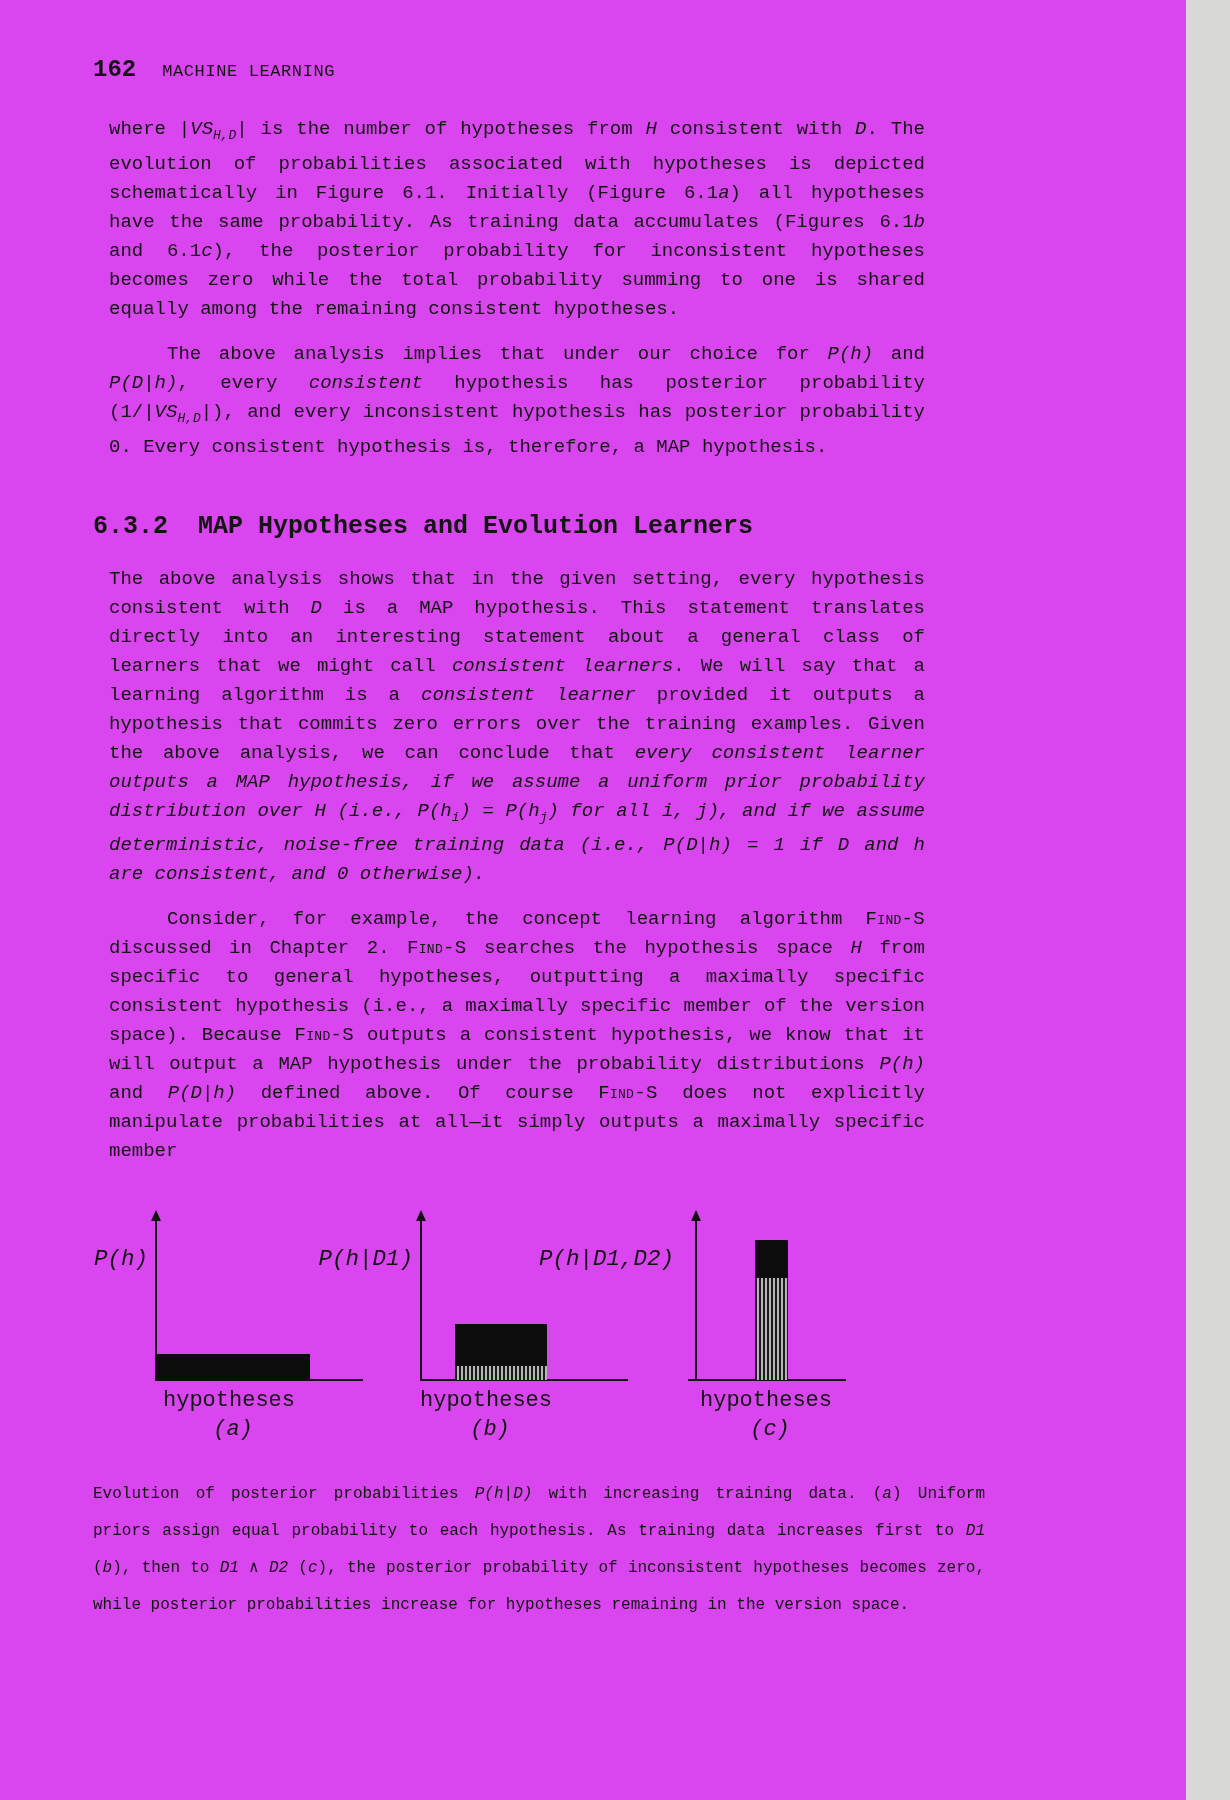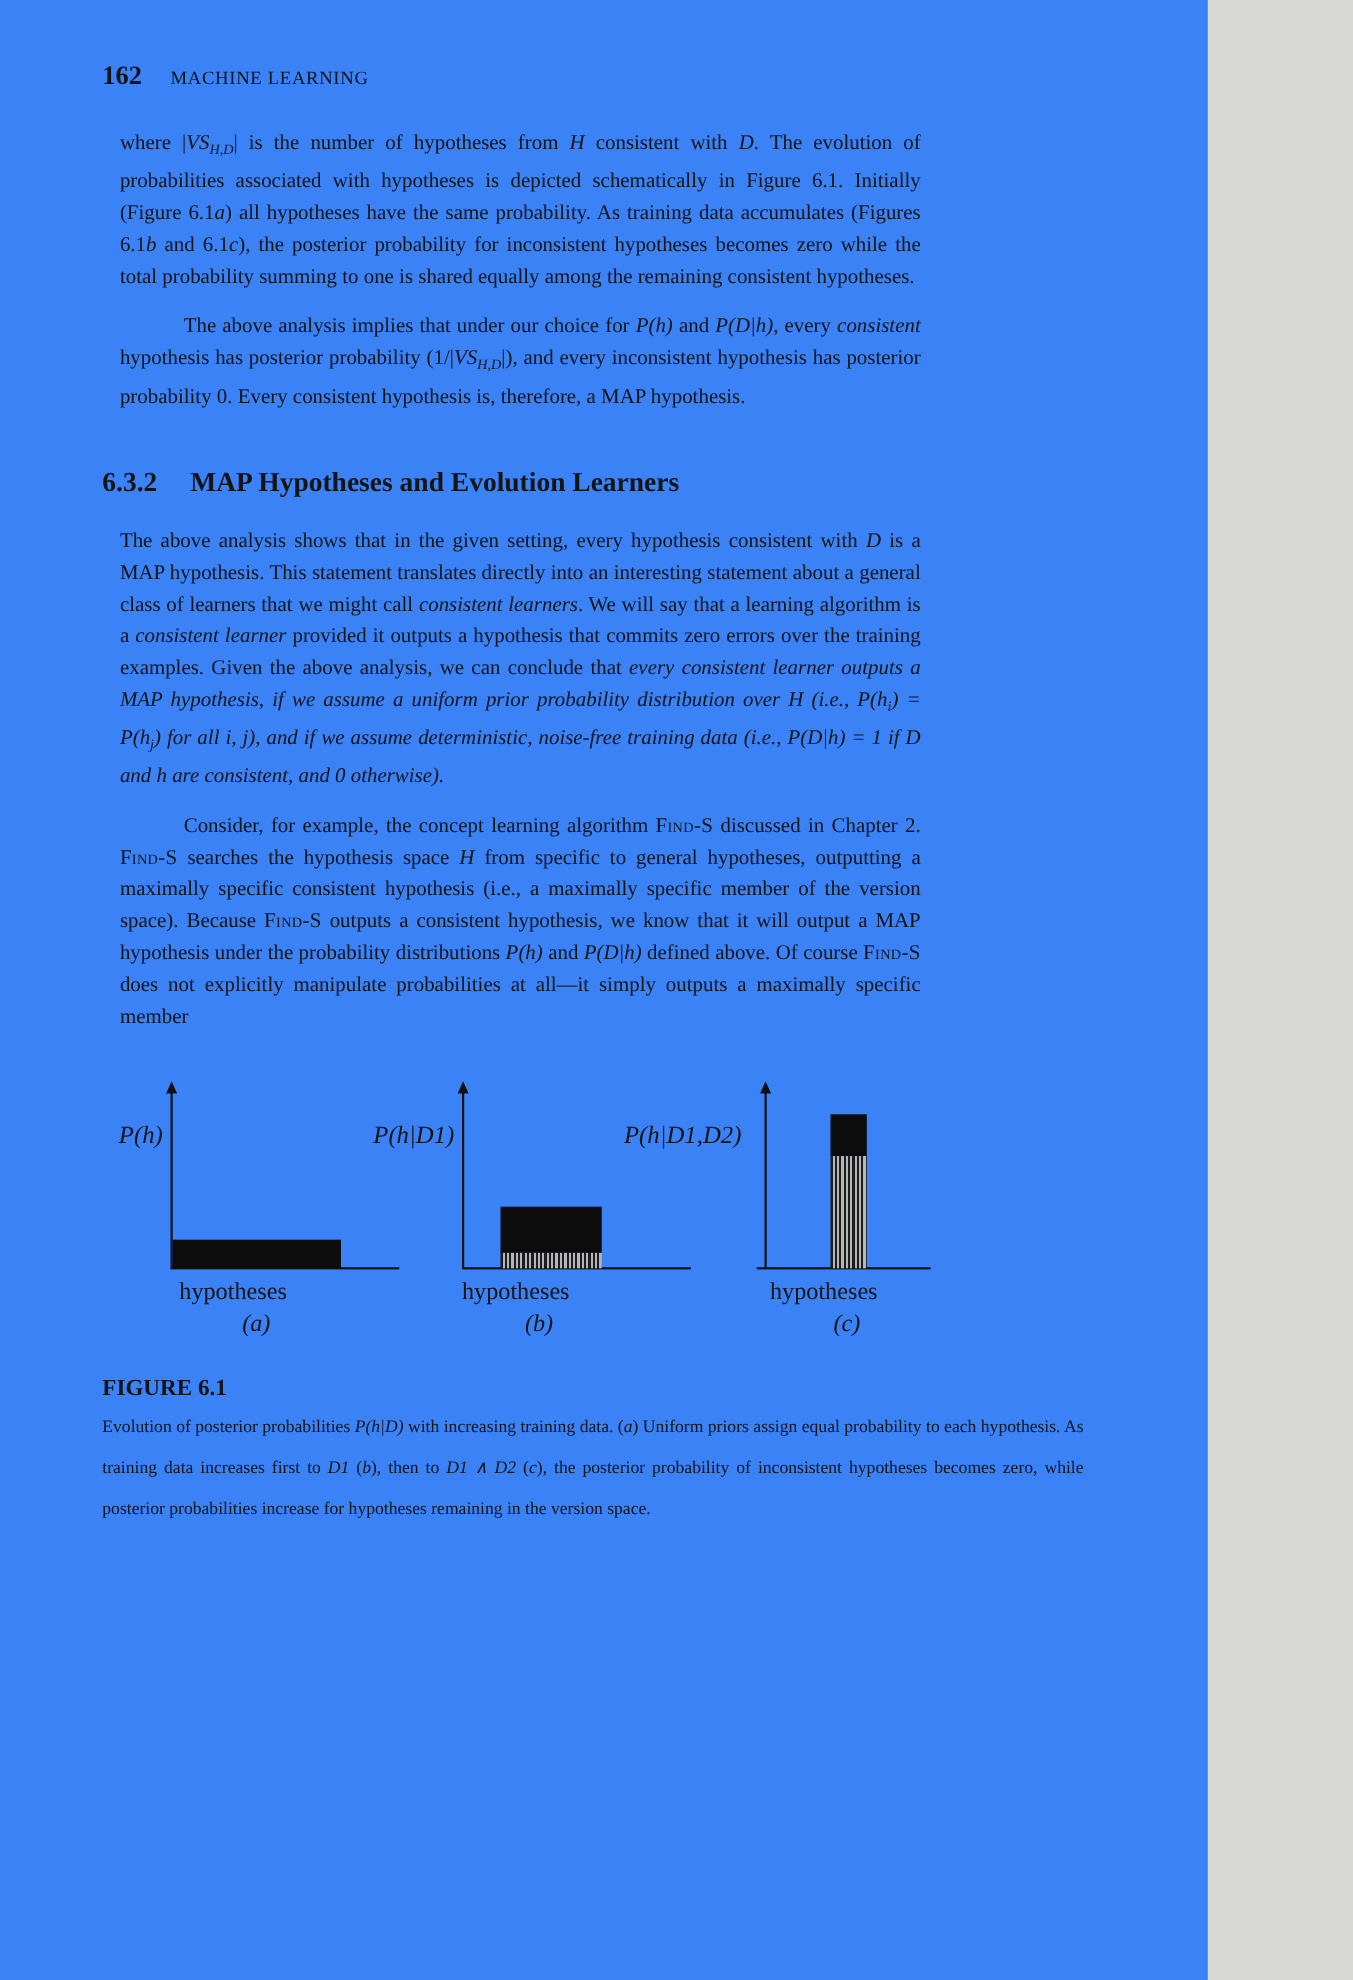--- a/index.html
+++ b/index.html
@@ -1,20 +1,20 @@
 <!DOCTYPE html>
 <html><head>
 <meta charset="utf-8">
 <style>
   html, body { margin: 0; padding: 0; background: #d8d8d4; }
   .page {
-    width: 1098px; height: 1800px; box-sizing: border-box;
+    width: 1186px; height: 1800px; box-sizing: border-box;
     padding: 56px 245px 0 93px;
-    background: #3b82f6; color: #141414;
-    font-family: Liberation Serif, serif;
+    background: #d946ef; color: #141414;
+    font-family: Liberation Mono, monospace;
     position: relative; overflow: hidden;
   }
   .it  { font-style: italic; }
   .sc  { font-variant: small-caps; letter-spacing: 0.3px; }
   .sub { vertical-align: sub; font-size: 0.68em; }
 
   .running-head { margin-bottom: 32px; }
   .pagenum { font-weight: bold; font-size: 24px; margin-right: 26px; }
   .head-title { font-size: 17px; letter-spacing: 0.6px; }
 
@@ -103,17 +103,16 @@
     <div class="axis-label al2">P(h|D1,D2)</div>
     <div class="bar" style="left: 662px; width: 33px;">
       <div class="bar-black" style="height: 38px;"></div>
       <div class="bar-hatch" style="height: 102px;"></div>
     </div>
     <div class="xlabel xl2">hypotheses</div>
     <div class="tag tg2">(c)</div>
   </div>
 
   <div class="caption">
-    <div class="caption-title">FIGURE 6.1</div>
     <div class="caption-text"><span>Evolution of posterior probabilities </span><span class="it">P(h|D)</span><span> with increasing training data. (</span><span class="it">a</span><span>) Uniform priors assign equal probability to each hypothesis. As training data increases first to </span><span class="it">D1</span><span> (</span><span class="it">b</span><span>), then to </span><span class="it">D1 ∧ D2</span><span> (</span><span class="it">c</span><span>), the posterior probability of inconsistent hypotheses becomes zero, while posterior probabilities increase for hypotheses remaining in the version space.</span></div>
   </div>
 
 </div>
 
 </body></html>

